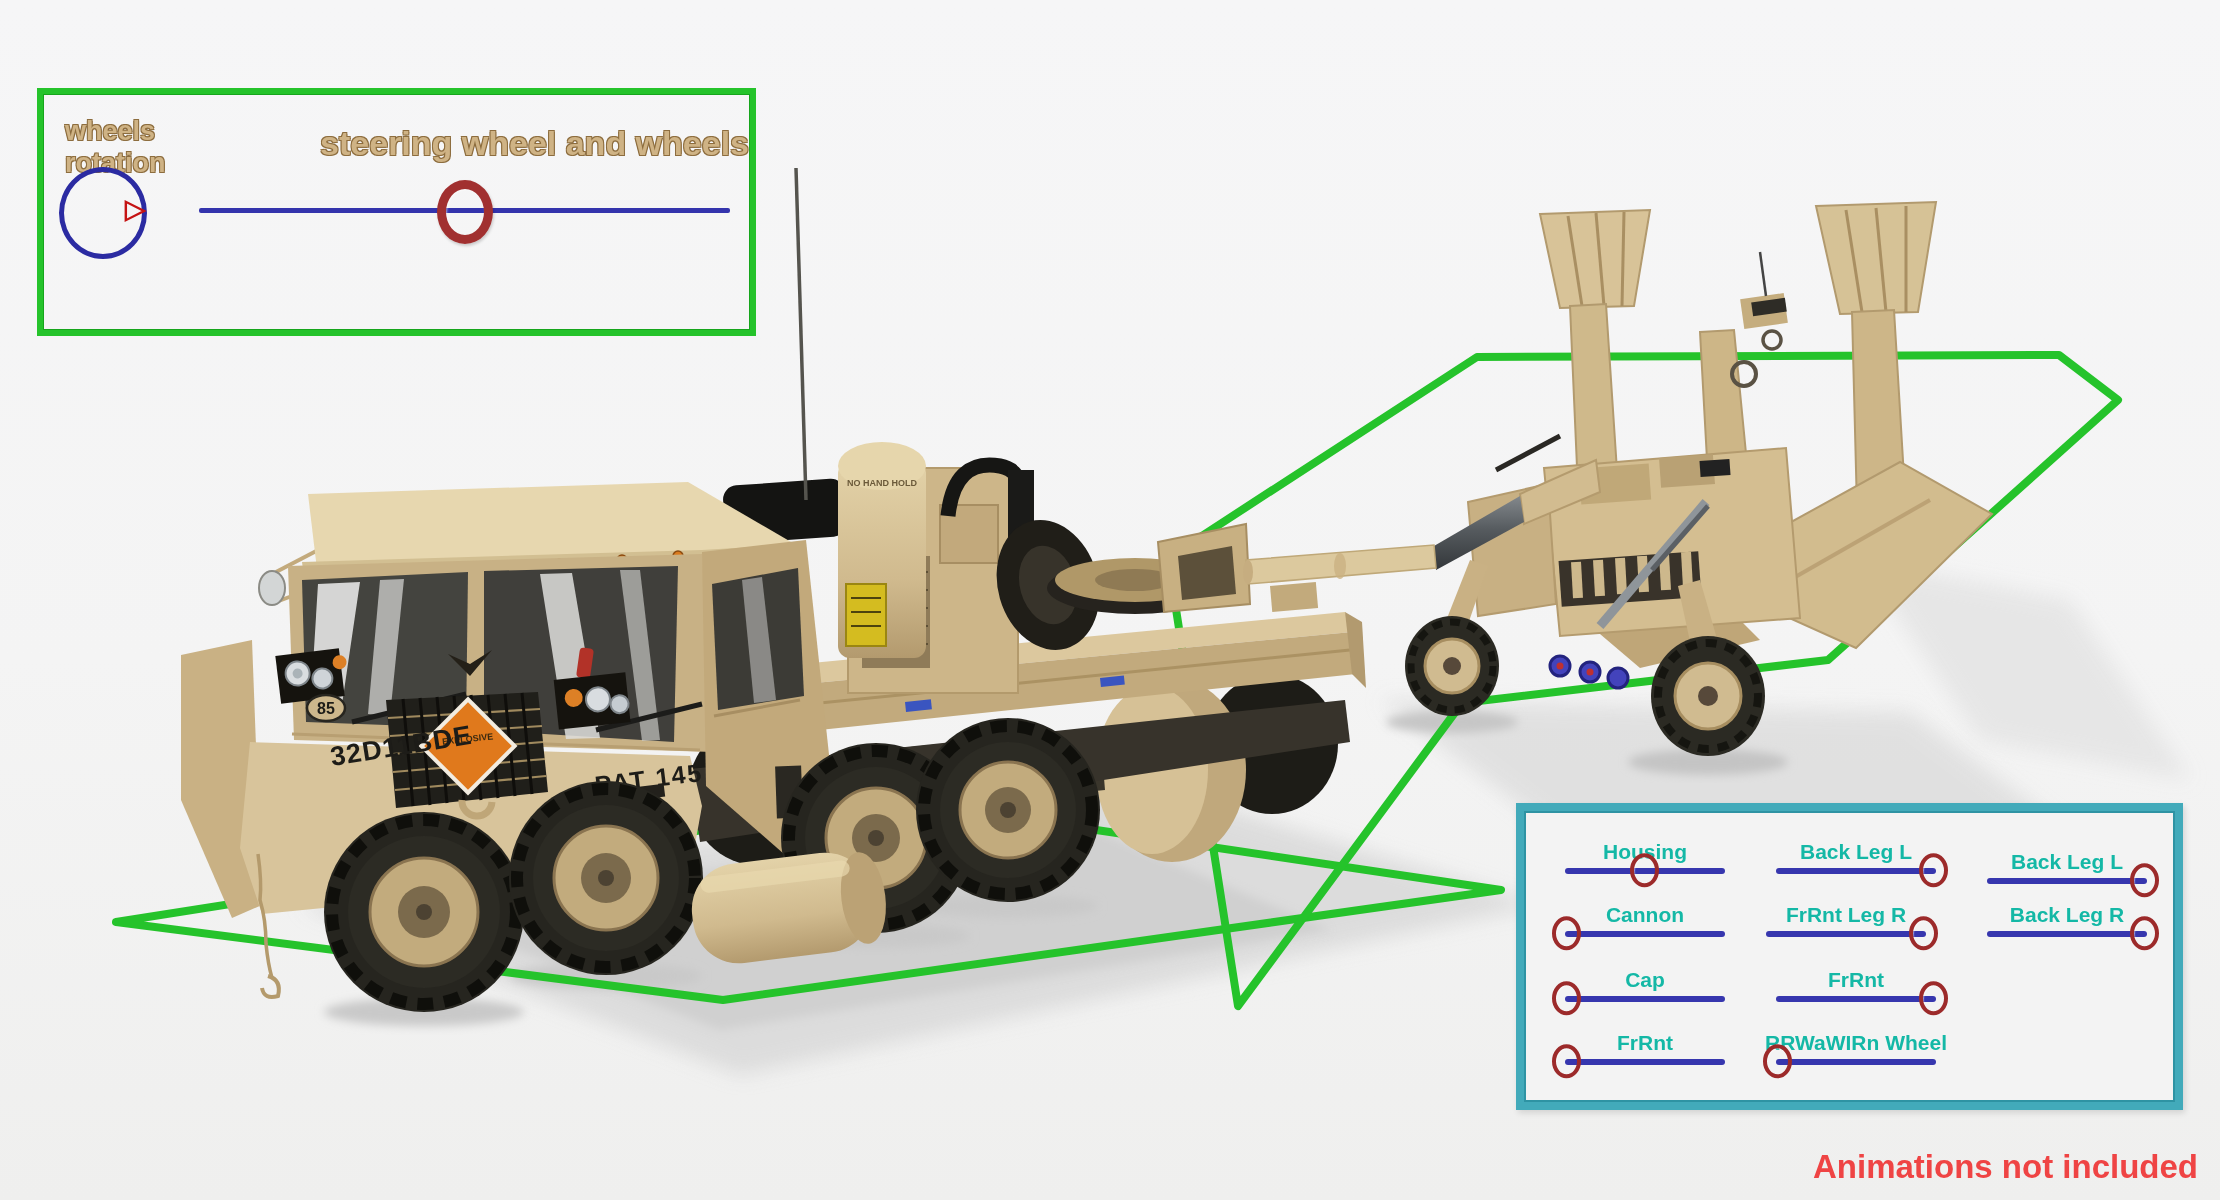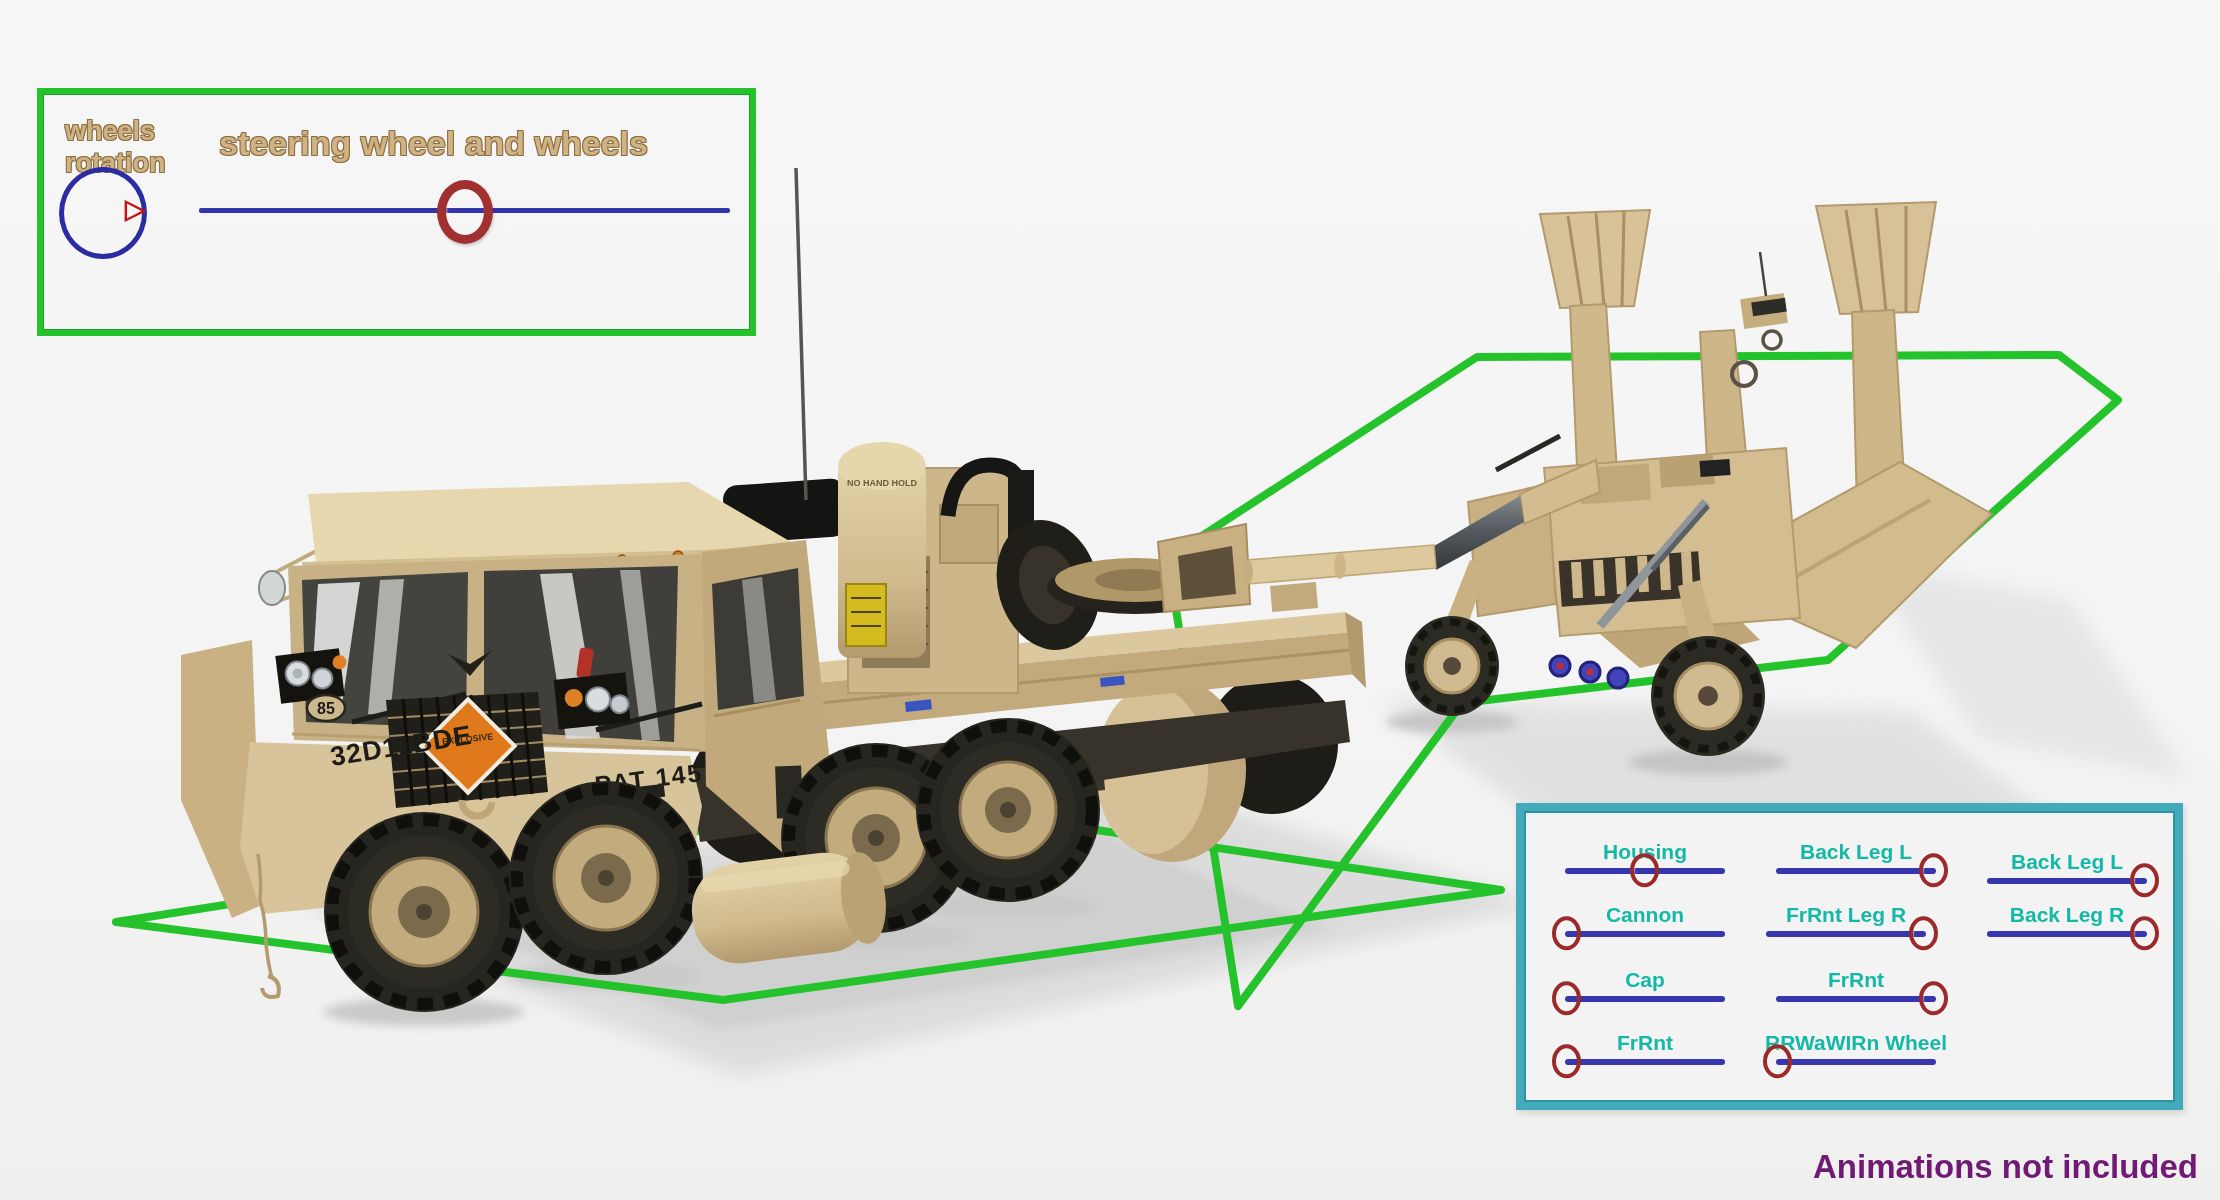--- a/index.html
+++ b/index.html
@@ -15,21 +15,21 @@
   .wheelbox{
     position:absolute;left:37px;top:88px;width:719px;height:248px;
     border:6px solid #25c32b;box-sizing:border-box;
     box-shadow:inset 0 0 0 1px #16a51c;
   }
   .outline-tan{
     color:#cfb385;font-weight:700;
     text-shadow:-1px -1px 0 #8d6d3e,1px -1px 0 #8d6d3e,-1px 1px 0 #8d6d3e,1px 1px 0 #8d6d3e;
   }
   .wr-label{position:absolute;left:22px;top:22px;font-size:27px;line-height:1.17;}
-  .steer-label{position:absolute;left:176px;top:30px;width:540px;text-align:left;font-size:34px;}
+  .steer-label{position:absolute;left:166px;top:30px;width:540px;text-align:right;font-size:34px;}
   .rot-circle{
     position:absolute;left:16px;top:73px;width:78px;height:82px;
     border:5px solid #2b2ba2;border-radius:50%;
   }
   .rot-tri{position:absolute;left:82px;top:102px;font-size:27px;color:#c51313;font-weight:700;line-height:1;}
   .steer-track{position:absolute;left:156px;top:114px;width:531px;height:5px;background:#3434ad;border-radius:2px;}
   .steer-knob{
     position:absolute;left:calc(50% - 28px);top:-28px;width:38px;height:46px;
     border:9px solid #a13030;border-radius:50%;
     box-shadow:inset 1px 1px 2px rgba(255,255,255,.55),1px 2px 3px rgba(0,0,0,.18);
@@ -50,21 +50,21 @@
     position:absolute;top:50%;width:21px;height:26px;border:4.5px solid #9c2a2a;
     border-radius:50%;transform:translateY(-52%);
     box-shadow:inset 1px 1px 1px rgba(255,255,255,.5);
   }
   .pslider[data-knob="left"]   .pknob{left:-13px;}
   .pslider[data-knob="middle"] .pknob{left:calc(50% - 15px);}
   .pslider[data-knob="right"]  .pknob{left:calc(100% - 17px);}
 
   .footer-note{
     position:absolute;right:22px;top:1148px;
-    font-size:33px;font-weight:700;color:#701a75;
+    font-size:33px;font-weight:700;color:#ef4444;
   }
 </style>
 </head>
 <body>
 
 <div class="stage">
 
 <svg class="scene" width="2220" height="1200" viewBox="0 0 2220 1200">
   <defs>
     <filter id="b1" x="-30%" y="-30%" width="160%" height="160%">

